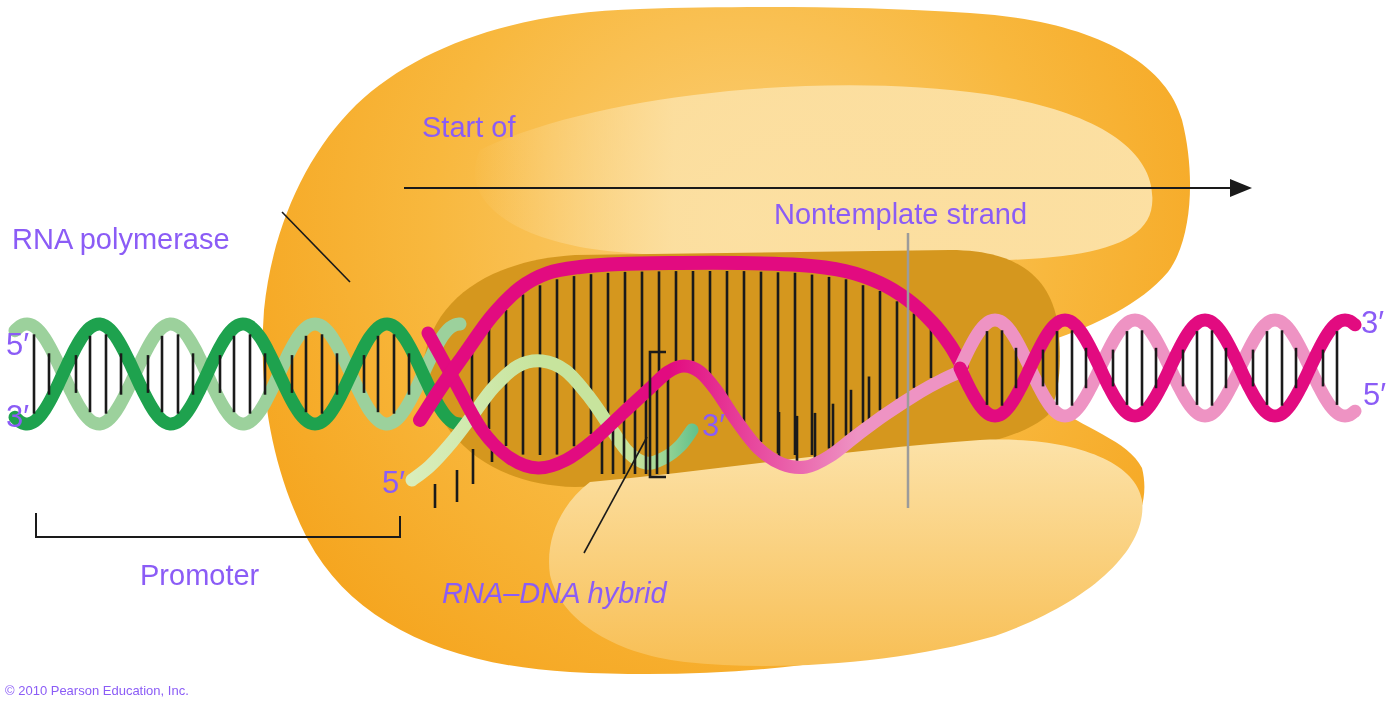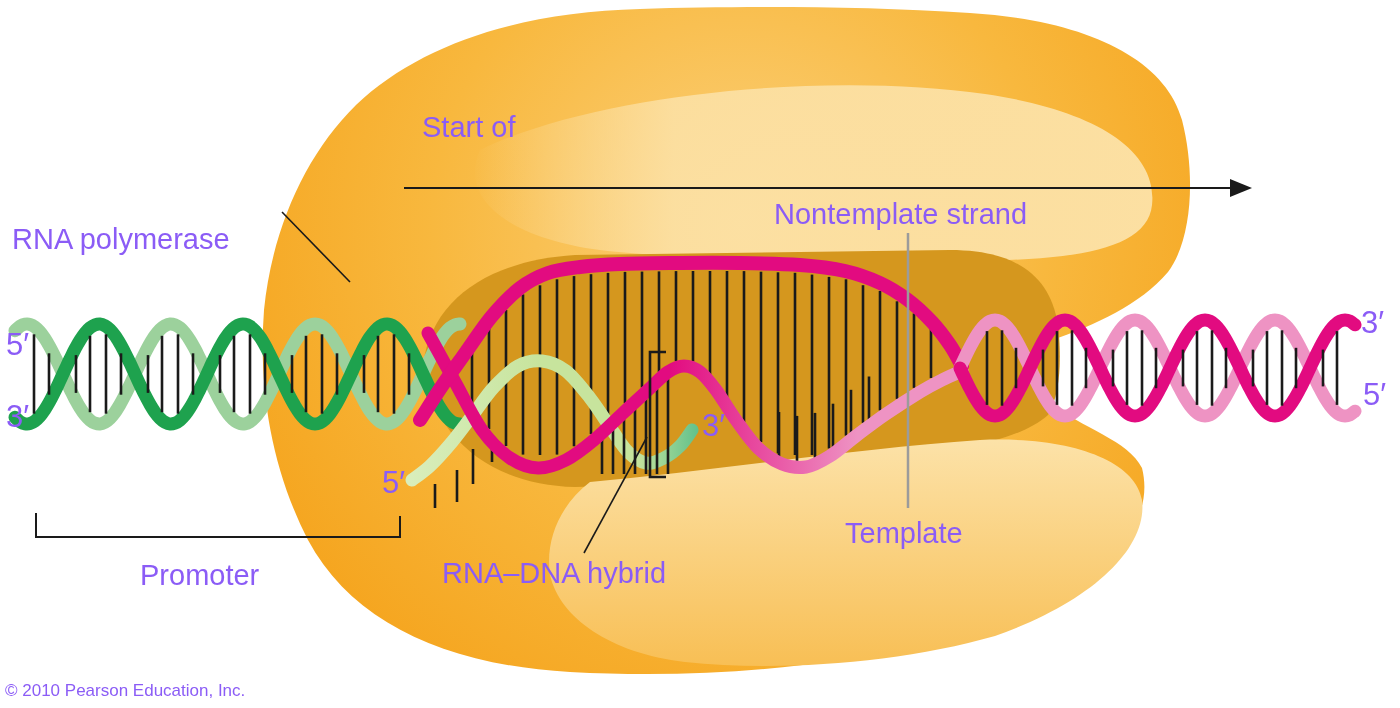--- a/index.html
+++ b/index.html
@@ -1,21 +1,21 @@
 <!DOCTYPE html>
 <html><head>
 <meta charset="utf-8">
 <style>
   html,body{margin:0;padding:0;background:#fff;}
   #stage{position:relative;width:1400px;height:708px;background:#fff;overflow:hidden;
          font-family:"Liberation Sans","DejaVu Sans",sans-serif;}
   #scene{position:absolute;left:0;top:0;}
   .lbl{position:absolute;color:#8b5cf6;font-size:29px;line-height:34px;white-space:nowrap;}
   .prime{font-size:31px;}
-  .small{font-size:17px;line-height:14px;}
+  .small{font-size:13px;line-height:14px;}
   .two-line div{line-height:38px;}
 </style>
 </head>
 <body>
 
 <div id="stage">
   <svg id="scene" width="1400" height="708" viewBox="0 0 1400 708">
       <defs>
         <radialGradient id="blobGrad" gradientUnits="userSpaceOnUse" cx="740" cy="225" r="560">
           <stop offset="0" stop-color="#fbd07a" stop-opacity="1"></stop>
@@ -165,24 +165,23 @@
   <div class="lbl" style="left:12px;top:194px;margin-top:28px;">RNA polymerase</div>
 
   <div class="lbl two-line" style="left:422px;top:108px;">
     <div>Start of</div>
   </div>
 
 
   <div class="lbl" style="left:774px;top:197px;">Nontemplate strand</div>
 
   <div class="lbl two-line" style="left:845px;top:514px;">
-    <div>Template</div>
   </div>
 
-  <div class="lbl" style="left:442px;top:556px;">RNA–DNA hybrid</div>
+  <div class="lbl" style="left:442px;top:576px;font-style:italic;">RNA–DNA hybrid</div>
 
   <div class="lbl" style="left:140px;top:558px;">Promoter</div>
 
   <div class="lbl prime" style="left:6px;top:328px;">5′</div>
   <div class="lbl prime" style="left:6px;top:400px;">3′</div>
   <div class="lbl prime" style="left:1361px;top:306px;">3′</div>
   <div class="lbl prime" style="left:1363px;top:378px;">5′</div>
   <div class="lbl prime" style="left:382px;top:466px;">5′</div>
   <div class="lbl prime" style="left:702px;top:409px;">3′</div>
 

